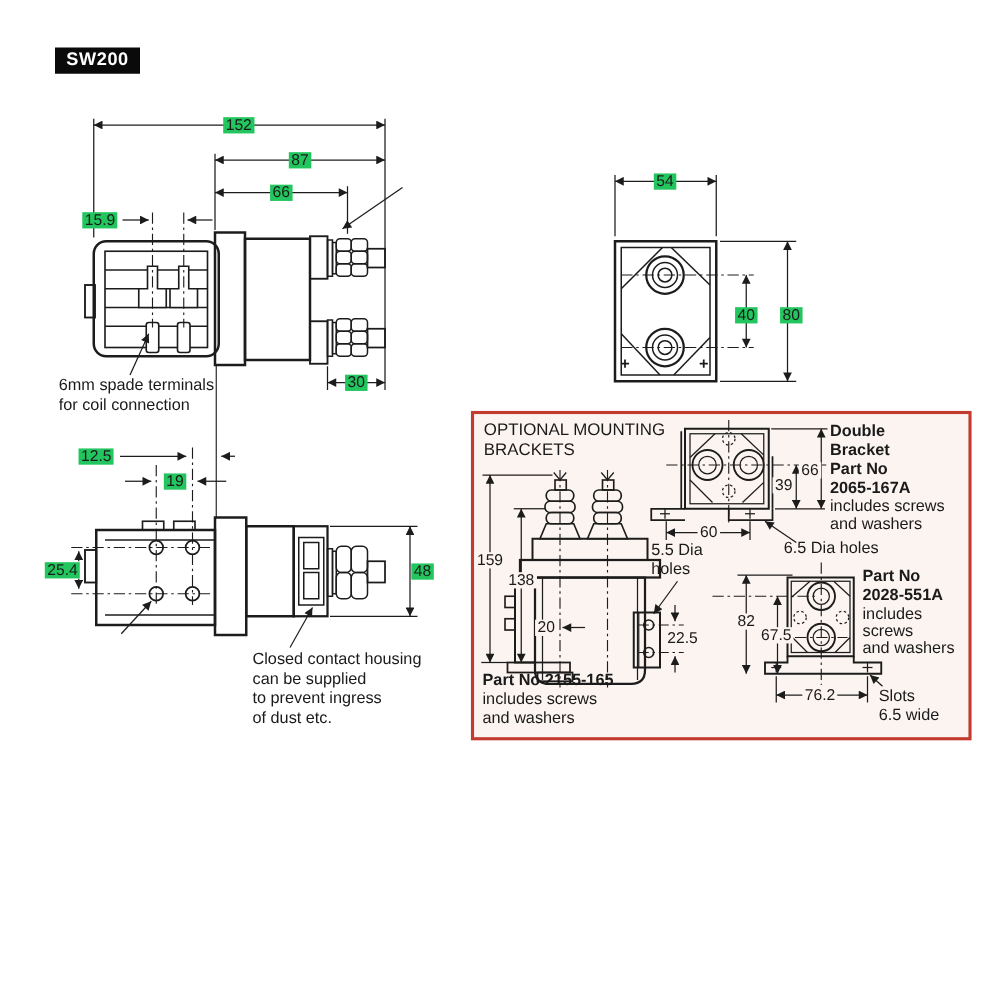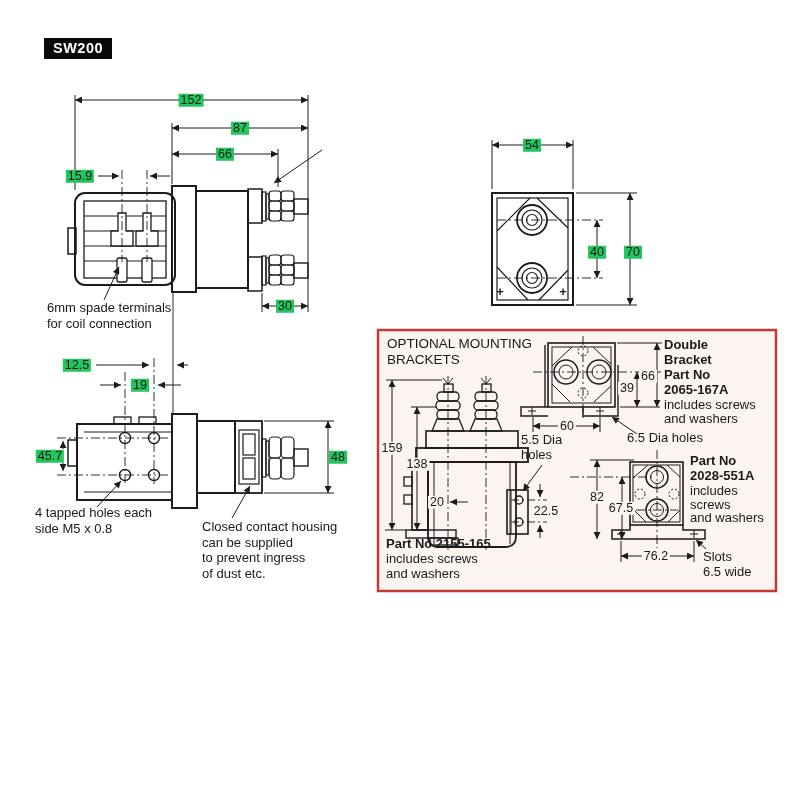--- a/index.html
+++ b/index.html
@@ -285,30 +285,28 @@
 <span class="lab" style="left:191px;top:100px">152</span>
 <span class="lab" style="left:240px;top:128px">87</span>
 <span class="lab" style="left:225px;top:154px">66</span>
 <span class="lab" style="left:80px;top:176px">15.9</span>
 <span class="lab" style="left:285px;top:306px">30</span>
 <div class="note" style="left:47px;top:300px">6mm spade terminals
 for coil connection</div>
 
 <span class="lab" style="left:532px;top:145px">54</span>
 <span class="lab" style="left:597px;top:252px">40</span>
-<span class="lab" style="left:633px;top:252px">70</span>
+<span class="lab" style="left:633px;top:252px">80</span>
 <span class="plus" style="left:500px;top:291px">+</span>
 <span class="plus" style="left:563px;top:291px">+</span>
 
 <span class="lab" style="left:77px;top:365px">12.5</span>
 <span class="lab" style="left:140px;top:385px">19</span>
-<span class="lab" style="left:50px;top:456px">45.7</span>
+<span class="lab" style="left:50px;top:456px">25.4</span>
 <span class="lab" style="left:338px;top:457px">48</span>
-<div class="note" style="left:35px;top:505px">4 tapped holes each
-side M5 x 0.8</div>
 <div class="note" style="left:202px;top:519px">Closed contact housing
 can be supplied
 to prevent ingress
 of dust etc.</div>
 
 <div class="note" style="left:387px;top:336px;font-size:13.5px">OPTIONAL MOUNTING
 BRACKETS</div>
 
 <span class="lab pink" style="left:392px;top:448px">159</span>
 <span class="lab pink" style="left:417px;top:464px">138</span>

